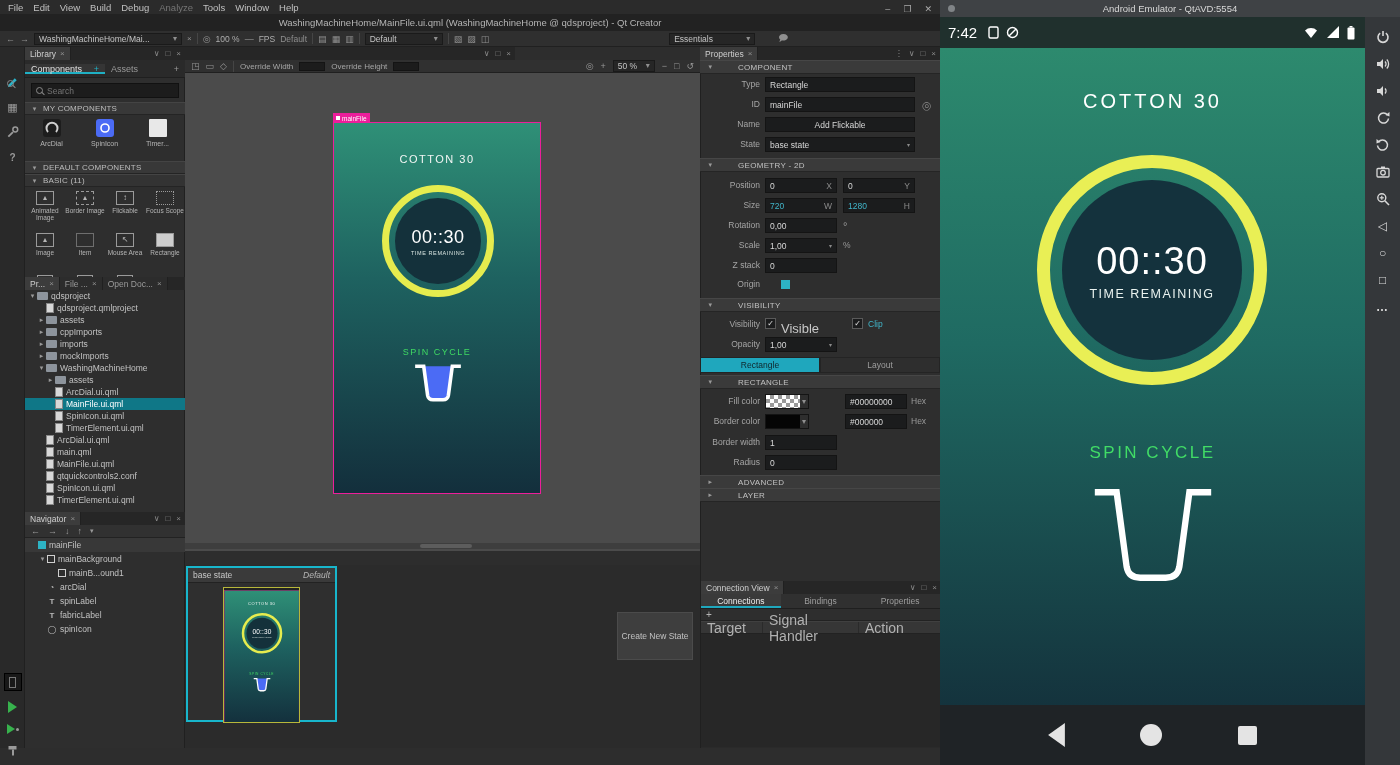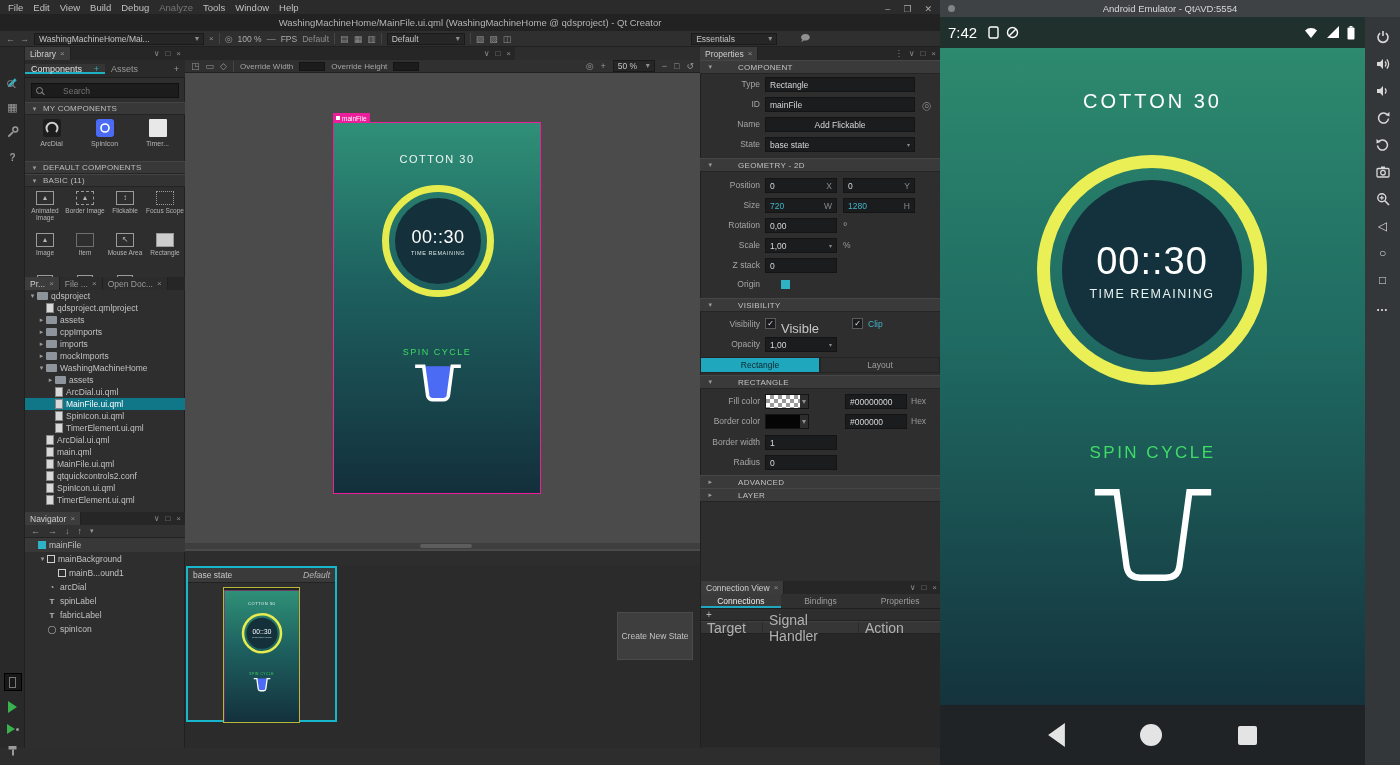--- a/index.html
+++ b/index.html
@@ -40,21 +40,21 @@
 .myic{width:18px;height:18px;border-radius:3px;display:flex;align-items:center;justify-content:center}
 .trow{display:flex;align-items:center;height:12px;font-size:8.5px;color:#c2c2c2;white-space:nowrap;cursor:default}
 .trow.sel{background:#0f7787;color:#fff}
 .fold{width:11px;height:8px;background:#8d949c;border-radius:1px;margin-right:3px;flex:none}
 .file{width:8px;height:10px;background:#d8d8d8;border:1px solid #888;margin-right:3px;flex:none}
 .nrow{display:flex;align-items:center;height:14px;font-size:8.5px;color:#c2c2c2;white-space:nowrap}
 .nico{width:10px;margin-right:3px;color:#b9b9b9;font-size:8px;text-align:center;flex:none}
 .rectico{width:8px;height:8px;border:1px solid #cfcfcf;margin-right:3px;flex:none}
 .compico{width:8px;height:8px;background:#2db3c4;margin-right:3px;flex:none}
 
-.search{position:absolute;background:#1c1c1c;border:1px solid #111;height:15px;display:flex;align-items:center;gap:20px;padding:0 4px}
+.search{position:absolute;background:#1c1c1c;border:1px solid #111;height:15px;display:flex;align-items:center;gap:4px;padding:0 4px}
 .search input{background:transparent;border:none;outline:none;color:#cfcfcf;font-size:8.5px;width:120px;font-family:inherit}
 .mag{width:7px;height:7px;border:1px solid #8a8a8a;border-radius:50%;position:relative;flex:none}
 .mag::after{content:"";position:absolute;width:4px;height:1px;background:#8a8a8a;transform:rotate(45deg);right:-3px;bottom:-1px}
 
 #edtabs{left:185px;top:47px;width:515px;height:13px;background:#262626;display:flex;font-size:8.5px}
 .etab{display:flex;align-items:center;gap:5px;padding:0 7px;color:#9f9f9f;background:#2b2b2b;border-right:1px solid #1f1f1f}
 .etab.act{background:#3c3c3c;color:#e2e2e2;box-shadow:inset 0 -2px 0 #1fb0c4}
 #formtb{left:185px;top:60px;width:515px;height:13px;background:#303030;border-bottom:1px solid #202020;display:flex;align-items:center;gap:6px;padding:0 6px;font-size:8px;color:#a5a5a5}
 .fico{color:#979797;font-size:9px}
 .ovbox{width:26px;height:9px;background:#1c1c1c;border:1px solid #141414}
@@ -148,21 +148,21 @@
     <div id="qtc-winbtns">
       <span>–</span>
       <span>❐</span>
       <span>✕</span>
     </div>
   </div>
 
   <div id="qtc-maintb">
     <span class="tbico">←</span>
     <span class="tbico">→</span>
-    <div class="tbbox" style="width:170px">
+    <div class="tbbox" style="width:148px">
       <span>WashingMachineHome/Mai...</span>
       <span class="x" style="margin-left:auto">▾</span>
     </div>
     <span class="x">×</span>
     <div class="sep"></div>
     <span class="tbico">◎</span>
     <span>100 %</span>
     <span class="tbico">—</span>
     <span>FPS</span>
     <span style="color:#8e8e8e">Default</span>

